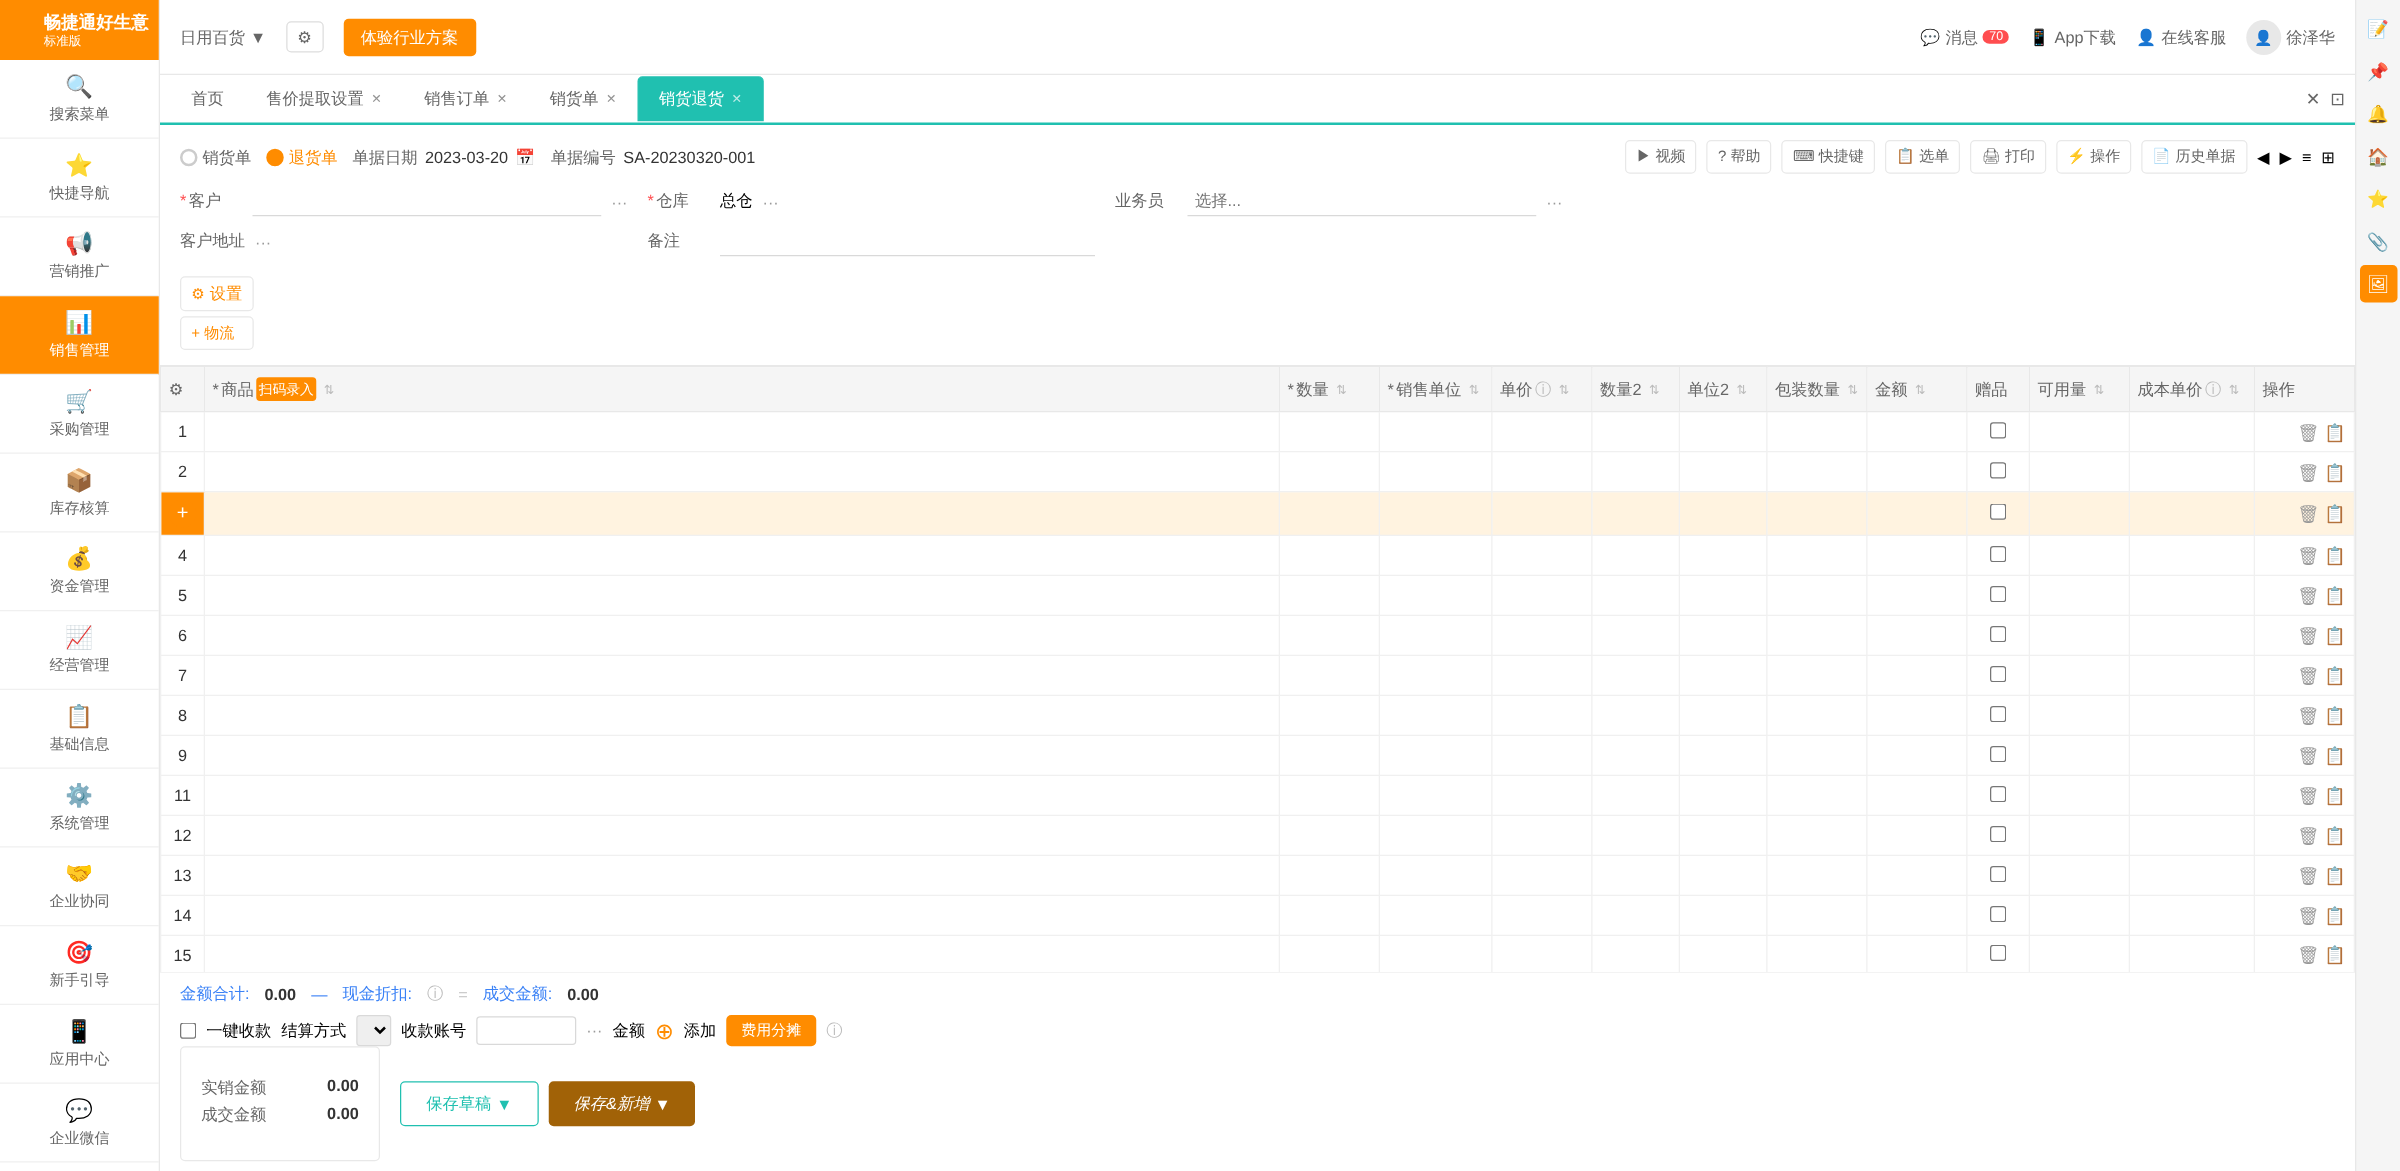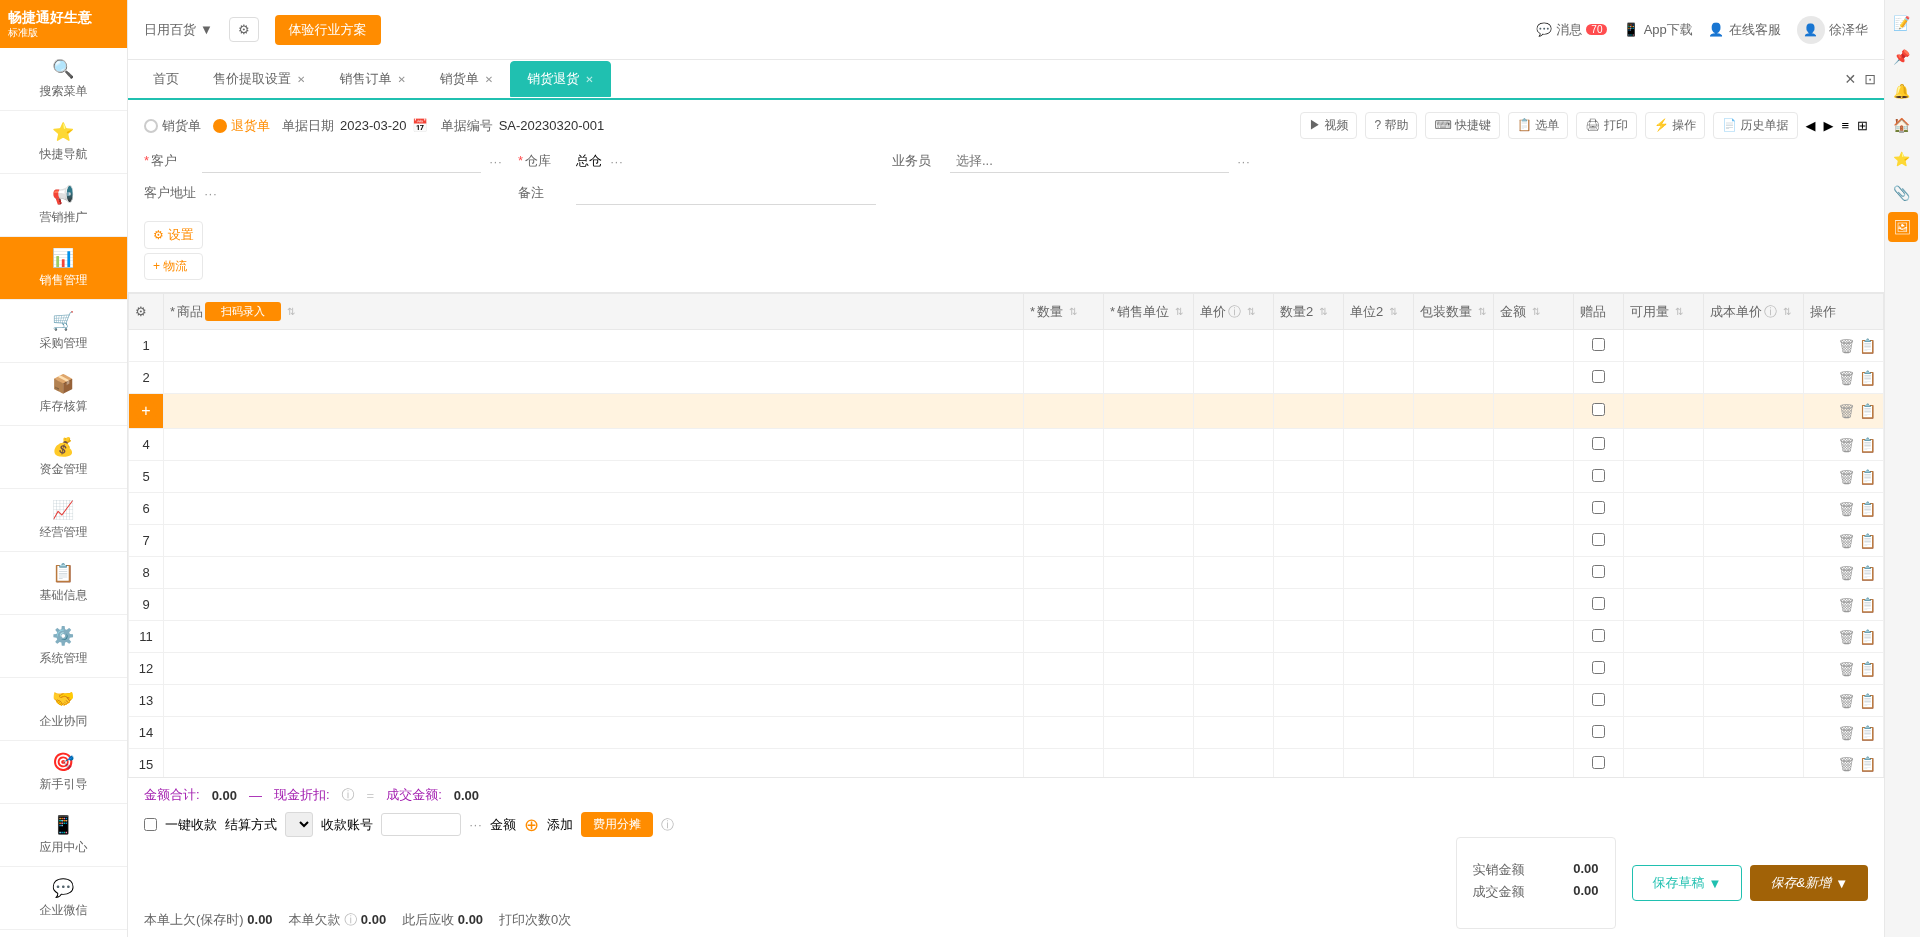--- a/index.html
+++ b/index.html
@@ -1,20 +1,20 @@
 <!DOCTYPE html>
 <html><head>
   <meta charset="utf-8">
   <style>
     * { box-sizing: border-box; margin: 0; padding: 0; font-family: 'Microsoft YaHei', Arial, sans-serif; font-size: 13px; }
     body { background: #f5f5f5; display: flex; height: 937px; overflow: hidden; }
 
     
     .sidebar { width: 128px; background: #fff; display: flex; flex-direction: column; border-right: 1px solid #e8e8e8; flex-shrink: 0; }
-    .sidebar-logo { background: #ff8c00; height: 60px; display: flex; align-items: center; justify-content: flex-start; padding: 8px; }
+    .sidebar-logo { background: #ff8c00; height: 60px; display: flex; align-items: center; justify-content: flex-end; padding: 8px; }
     .sidebar-logo-text { color: #fff; font-size: 14px; font-weight: bold; text-align: center; line-height: 1.3; }
     .sidebar-logo-sub { color: #fff; font-size: 10px; }
     .sidebar-item { display: flex; flex-direction: column; align-items: center; padding: 10px 4px; cursor: pointer; color: #666; border-bottom: 1px solid #f0f0f0; }
     .sidebar-item.active { background: #ff8c00; color: #fff; }
     .sidebar-item .icon { font-size: 18px; margin-bottom: 3px; }
     .sidebar-item .label { font-size: 12px; }
 
     
     .main { flex: 1; display: flex; flex-direction: column; overflow: hidden; }
 
@@ -66,30 +66,30 @@
     .data-table { width: 100%; border-collapse: collapse; }
     .data-table th { background: #f5f5f5; padding: 8px 6px; text-align: left; border: 1px solid #e8e8e8; white-space: nowrap; color: #666; font-weight: normal; position: sticky; top: 0; z-index: 1; }
     .data-table td { padding: 6px; border: 1px solid #f0f0f0; color: #333; height: 32px; }
     .data-table tr.highlighted td { background: #fff3e0; }
     .data-table tr.highlighted td:first-child { background: #ff8c00; color: #fff; }
     .row-num { color: #999; text-align: center; width: 30px; }
     .row-actions { display: flex; gap: 4px; justify-content: flex-end; }
     .action-btn { background: none; border: none; cursor: pointer; color: #999; font-size: 14px; }
     .checkbox-cell { text-align: center; }
     .checkbox-cell input[type="checkbox"] { cursor: pointer; }
-    .scan-btn { background: #ff8c00; color: #fff; border: none; padding: 2px 16px; border-radius: 3px; cursor: pointer; font-size: 11px; }
+    .scan-btn { background: #ff8c00; color: #fff; border: none; padding: 2px 2px; border-radius: 3px; cursor: pointer; font-size: 11px; }
     .table-footer { background: #fff9f0; border-top: 2px solid #e8e8e8; }
     .table-footer td { font-weight: bold; color: #333; background: #fff9f0; }
     .sort-icon { color: #bbb; font-size: 10px; cursor: pointer; margin-left: 4px; }
     .th-content { display: flex; align-items: center; gap: 2px; }
 
     
     .bottom-bar { background: #fff; border-top: 1px solid #e8e8e8; padding: 8px 16px; }
     .amount-bar { display: flex; align-items: center; gap: 12px; color: #333; }
-    .amount-bar span { color: #a21caf; }
+    .amount-bar span { color: #3b82f6; }
     .amount-divider { color: #ccc; }
     .payment-bar { display: flex; align-items: center; gap: 8px; margin-top: 8px; }
     .payment-input { border: 1px solid #d9d9d9; padding: 3px 6px; border-radius: 3px; width: 80px; outline: none; }
     .add-btn { background: none; border: none; color: #ff8c00; cursor: pointer; font-size: 18px; }
     .fee-btn { background: #ff8c00; color: #fff; border: none; padding: 4px 12px; border-radius: 4px; cursor: pointer; font-size: 12px; }
     .status-left { display: flex; gap: 16px; color: #666; }
     .status-left span b { color: #333; }
     .save-area { display: flex; gap: 8px; }
     .btn-draft { background: #fff; border: 1px solid #20c0b0; color: #20c0b0; padding: 8px 20px; border-radius: 4px; cursor: pointer; display: flex; align-items: center; gap: 4px; }
     .btn-save { background: #a16207; border: none; color: #fff; padding: 8px 20px; border-radius: 4px; cursor: pointer; display: flex; align-items: center; gap: 4px; font-style: italic; }
@@ -720,36 +720,20 @@
         <span>收款账号</span>
         <input class="payment-input" type="text" style="">
         <span class="field-dots">···</span>
         <span>金额</span>
         <button class="add-btn">⊕</button>
         <span>添加</span>
         <button class="fee-btn">费用分摊</button>
         <span style="color:#bbb;">ⓘ</span>
       </div>
       <div class="bottom-full">
-        <div class="status-left">
-          <span>
-            <span>本单上欠(保存时)</span>
-            <b>0.00</b>
-          </span>
-          <span>
-            <span>本单欠款</span>
-            <span style="color:#bbb;">ⓘ</span>
-            <b>0.00</b>
-          </span>
-          <span>
-            <span>此后应收</span>
-            <b>0.00</b>
-          </span>
-          <span>打印次数0次</span>
-        </div>
         <div style="display:flex;gap:16px;align-items:center;">
           <div class="total-panel">
             <div class="total-row">
               <span>实销金额</span>
               <b>0.00</b>
             </div>
             <div class="total-row">
               <span>成交金额</span>
               <b>0.00</b>
             </div>

